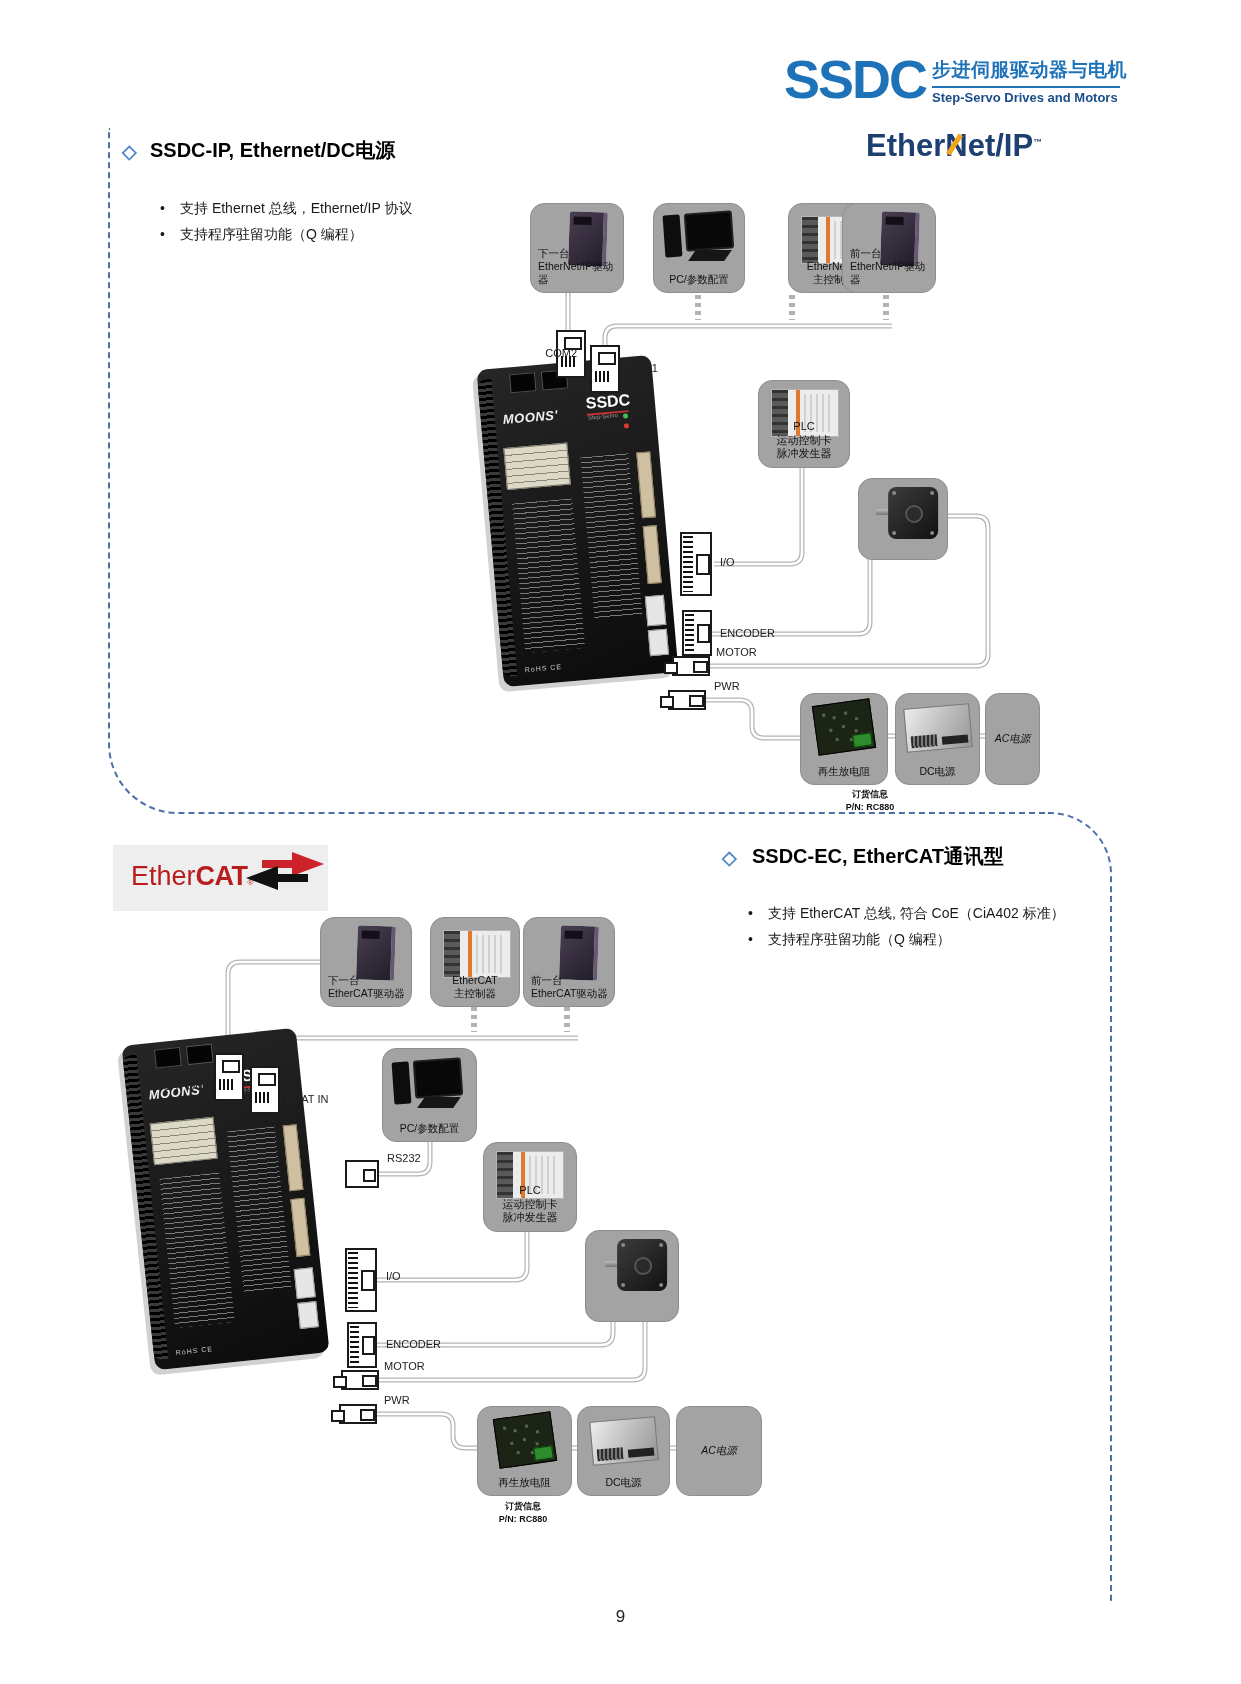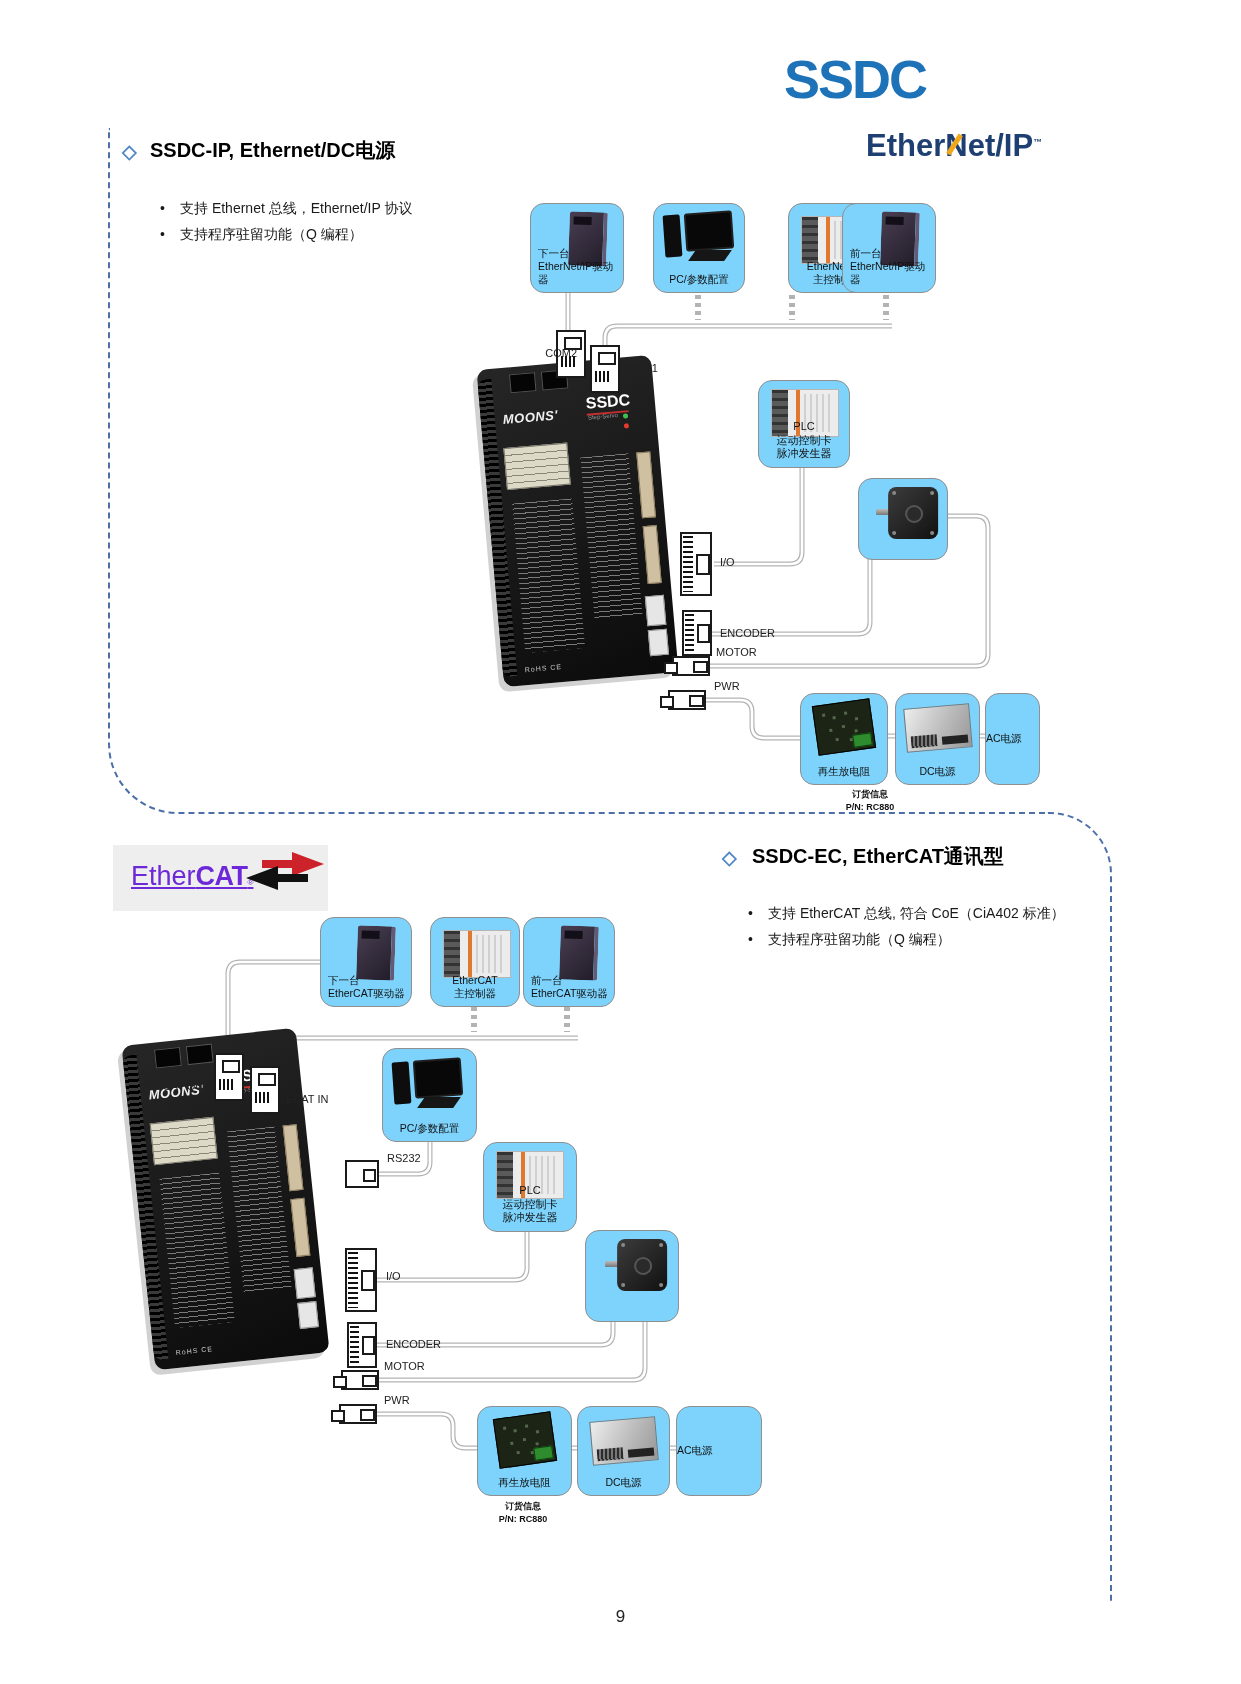--- a/index.html
+++ b/index.html
@@ -25,31 +25,31 @@
   .enip-n::after{content:"";position:absolute;left:7px;top:5px;width:5px;height:23px;
                  background:#f2a71b;transform:rotate(33deg);}
   .enip-tm{font-size:9px;vertical-align:super;}
   
   .diamond{position:absolute;font-size:19px;color:#4d87c7;font-weight:bold;}
   .sec-title{position:absolute;font-size:20px;font-weight:bold;color:#000;white-space:nowrap;}
   .bullet-row{position:absolute;font-size:14px;color:#1a1a1a;white-space:nowrap;}
   .bullet-dot{display:inline-block;width:20px;text-align:left;}
   
   .ecat-logo{position:absolute;left:113px;top:845px;width:215px;height:66px;background:#eeeeee;}
-  .ecat-text{position:absolute;left:18px;top:16px;font-size:27px;color:#6d28d9;white-space:nowrap;text-decoration:underline;}
+  .ecat-text{position:absolute;left:18px;top:16px;font-size:27px;color:#b91c1c;white-space:nowrap;}
   .ecat-bold{font-weight:900;letter-spacing:-0.5px;}
   .ecat-reg{font-size:8px;}
   .ecat-arrows{position:absolute;right:4px;top:6px;}
   
-  .node{position:absolute;border:1.5px solid #8f8f8f;border-radius:14px;background:#7dd3fc;z-index:2;}
+  .node{position:absolute;border:1.5px solid #8f8f8f;border-radius:14px;background:#a3a3a3;z-index:2;}
   .node-label{position:absolute;left:0;right:0;bottom:6px;text-align:center;font-size:10.5px;
               line-height:1.25;color:#111;}
   .node-label.left{text-align:left;padding-left:7px;}
   .node-label.tiny{font-size:11px;}
-  .node-label.mid{top:0;bottom:0;display:flex;align-items:center;}
+  .node-label.mid{top:0;bottom:0;display:flex;align-items:center;justify-content:center;font-style:italic;}
   .lbl{position:absolute;font-size:11px;color:#222;z-index:4;white-space:nowrap;}
   .lbl.r{text-align:right;}
   .order-info{position:absolute;text-align:center;font-size:9px;font-weight:bold;color:#111;
               line-height:1.45;z-index:4;}
   
   .wires{position:absolute;left:0;top:0;z-index:1;}
   .tube{stroke:#b3b3b3;stroke-width:5;fill:none;}
   .core{stroke:#ffffff;stroke-width:2.6;fill:none;}
   .dots{stroke:#b3b3b3;stroke-width:6;stroke-dasharray:4 4;fill:none;}
   
@@ -148,20 +148,25 @@
 </style>
 </head>
 <body>
 
 <div class="page">
 
   <div class="dash-a"></div>
   <div class="dash-b"></div>
 
   <div class="brand-big">SSDC</div>
+  <div class="brand-side">
+    <div class="brand-cn">步进伺服驱动器与电机</div>
+    <div class="brand-rule"></div>
+    <div class="brand-en">Step-Servo Drives and Motors</div>
+  </div>
   <div class="enip-logo"><span>Ether</span><span class="enip-n">N</span><span>et/IP</span><span class="enip-tm">™</span></div>
 
   <div class="diamond" style="left:122px;top:140px;">◇</div>
   <div class="sec-title" style="left:150px;top:137px;">SSDC-IP, Ethernet/DC电源</div>
   <div class="bullet-row" style="left:160px;top:200px;"><span class="bullet-dot">•</span><span>支持 Ethernet 总线，Ethernet/IP 协议</span></div>
   <div class="bullet-row" style="left:160px;top:226px;"><span class="bullet-dot">•</span><span>支持程序驻留功能（Q 编程）</span></div>
 
   <svg class="wires" width="1241" height="1684">
     <defs>
       <path id="w1" d="M568,291 V332"></path>

